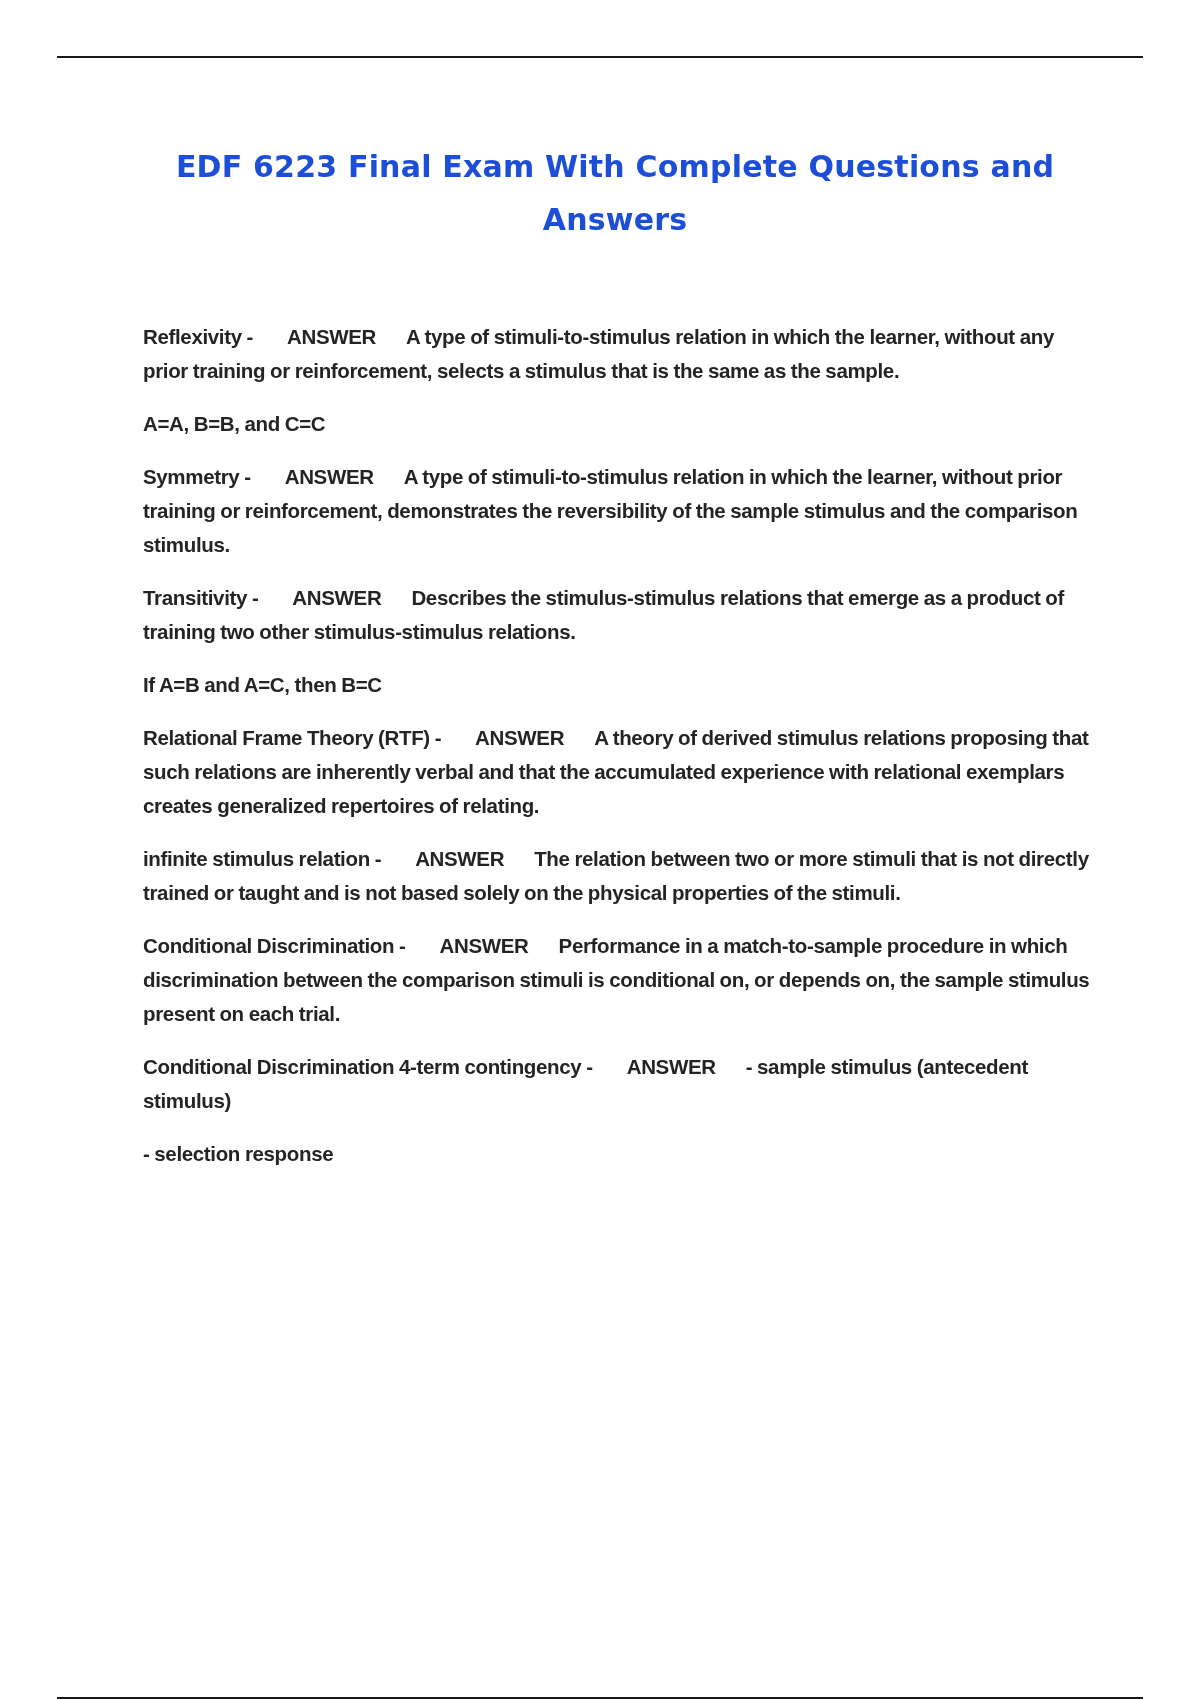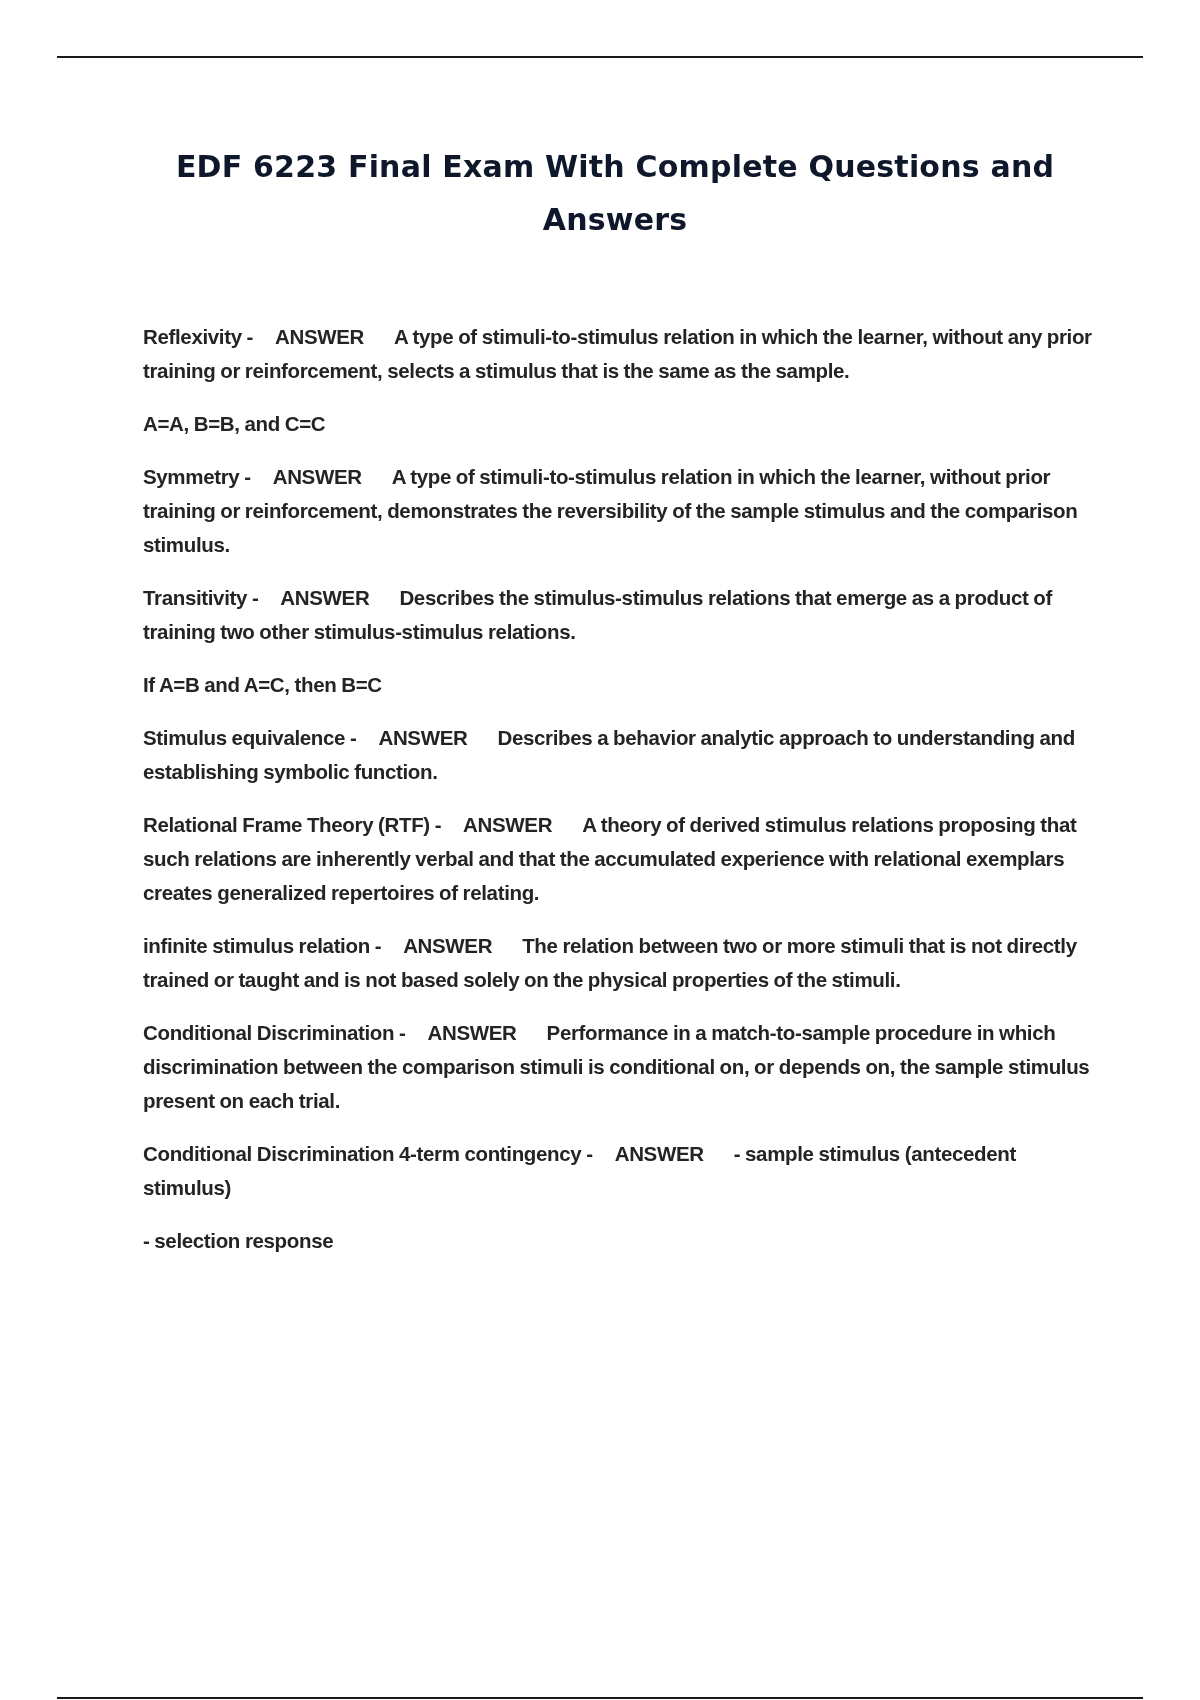--- a/index.html
+++ b/index.html
@@ -28,21 +28,21 @@
     .title {
       position: absolute;
       top: 140px;
       left: 120px;
       width: 990px;
       text-align: center;
       font-family: "DejaVu Sans", sans-serif;
       font-weight: bold;
       font-size: 30px;
       line-height: 53px;
-      color: #0f172a;
+      color: #1d4ed8;
       letter-spacing: 0.2px;
       margin: 0;
     }
 
     .content {
       position: absolute;
       top: 320px;
       left: 143px;
       width: 950px;
     }
@@ -51,21 +51,21 @@
       font-size: 20.5px;
       line-height: 34px;
       font-weight: bold;
       color: #242424;
       letter-spacing: -0.35px;
       word-spacing: -0.5px;
     }
     .term { }
     .answer-label {
       display: inline-block;
-      margin-left: 22px;
+      margin-left: 34px;
       margin-right: 30px;
     }
   </style>
 </head>
 <body>
 
 <div class="rule rule-top"></div>
 
 <h1 class="title">EDF 6223 Final Exam With Complete Questions and Answers</h1>
 
@@ -81,23 +81,20 @@
     <span class="term">Symmetry -</span><span class="answer-label">ANSWER</span><span>A type of stimuli-to-stimulus relation in which the learner, without prior training or reinforcement, demonstrates the reversibility of the sample stimulus and the comparison stimulus.</span>
   </p>
 
 
   <p class="para">
     <span class="term">Transitivity -</span><span class="answer-label">ANSWER</span><span>Describes the stimulus-stimulus relations that emerge as a product of training two other stimulus-stimulus relations.</span>
   </p>
 
   <p class="para">If A=B and A=C, then B=C</p>
 
-  <p class="para">
-    <span class="term">Stimulus equivalence -</span><span class="answer-label">ANSWER</span><span>Describes a behavior analytic approach to understanding and establishing symbolic function.</span>
-  </p>
 
 
   <p class="para">
     <span class="term">Relational Frame Theory (RTF) -</span><span class="answer-label">ANSWER</span><span>A theory of derived stimulus relations proposing that such relations are inherently verbal and that the accumulated experience with relational exemplars creates generalized repertoires of relating.</span>
   </p>
 
   <p class="para">
     <span class="term">infinite stimulus relation -</span><span class="answer-label">ANSWER</span><span>The relation between two or more stimuli that is not directly trained or taught and is not based solely on the physical properties of the stimuli.</span>
   </p>
 

